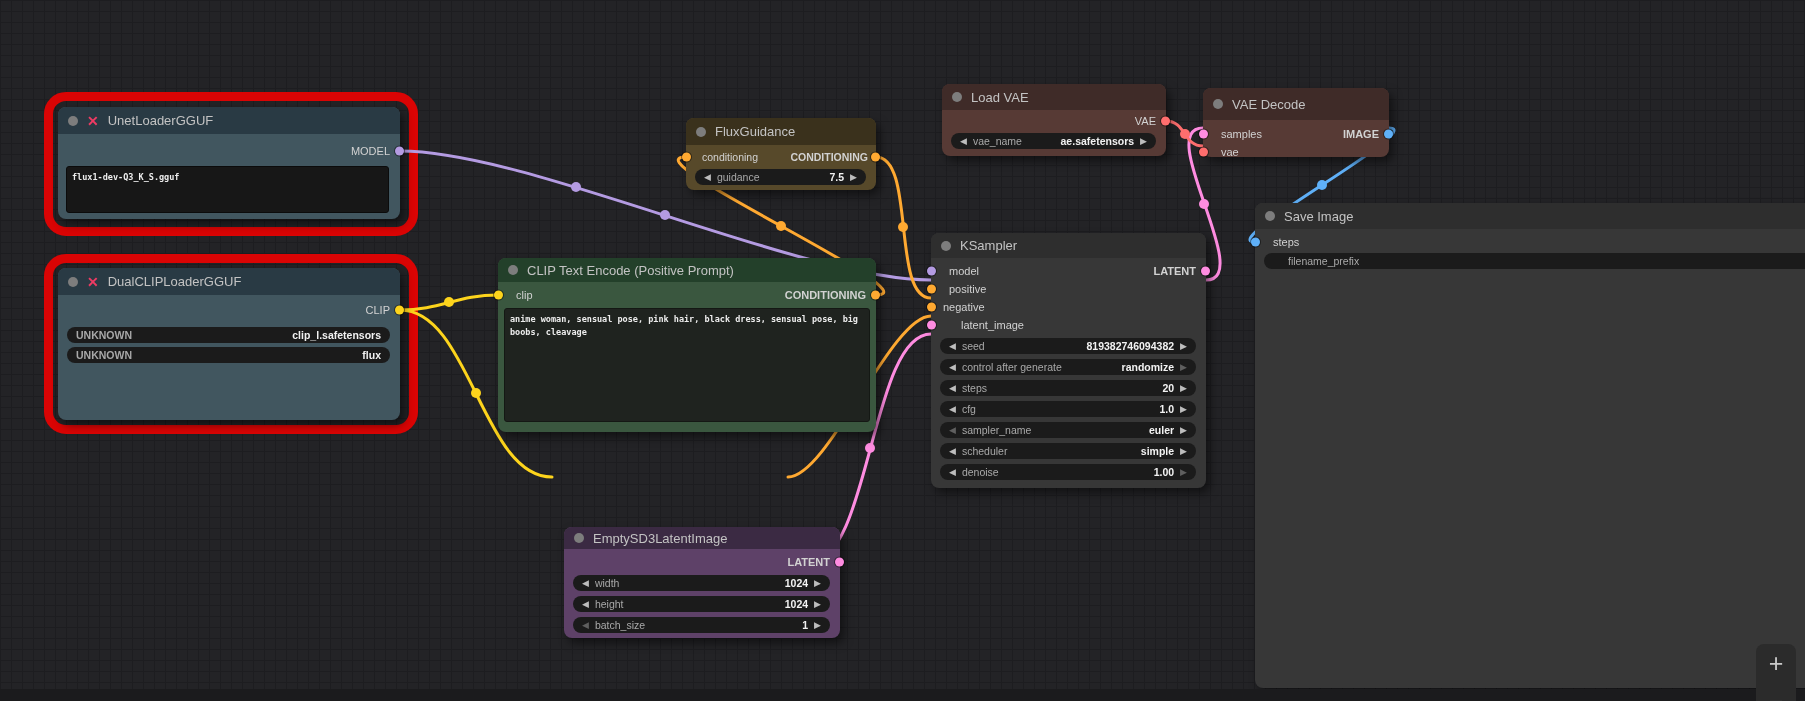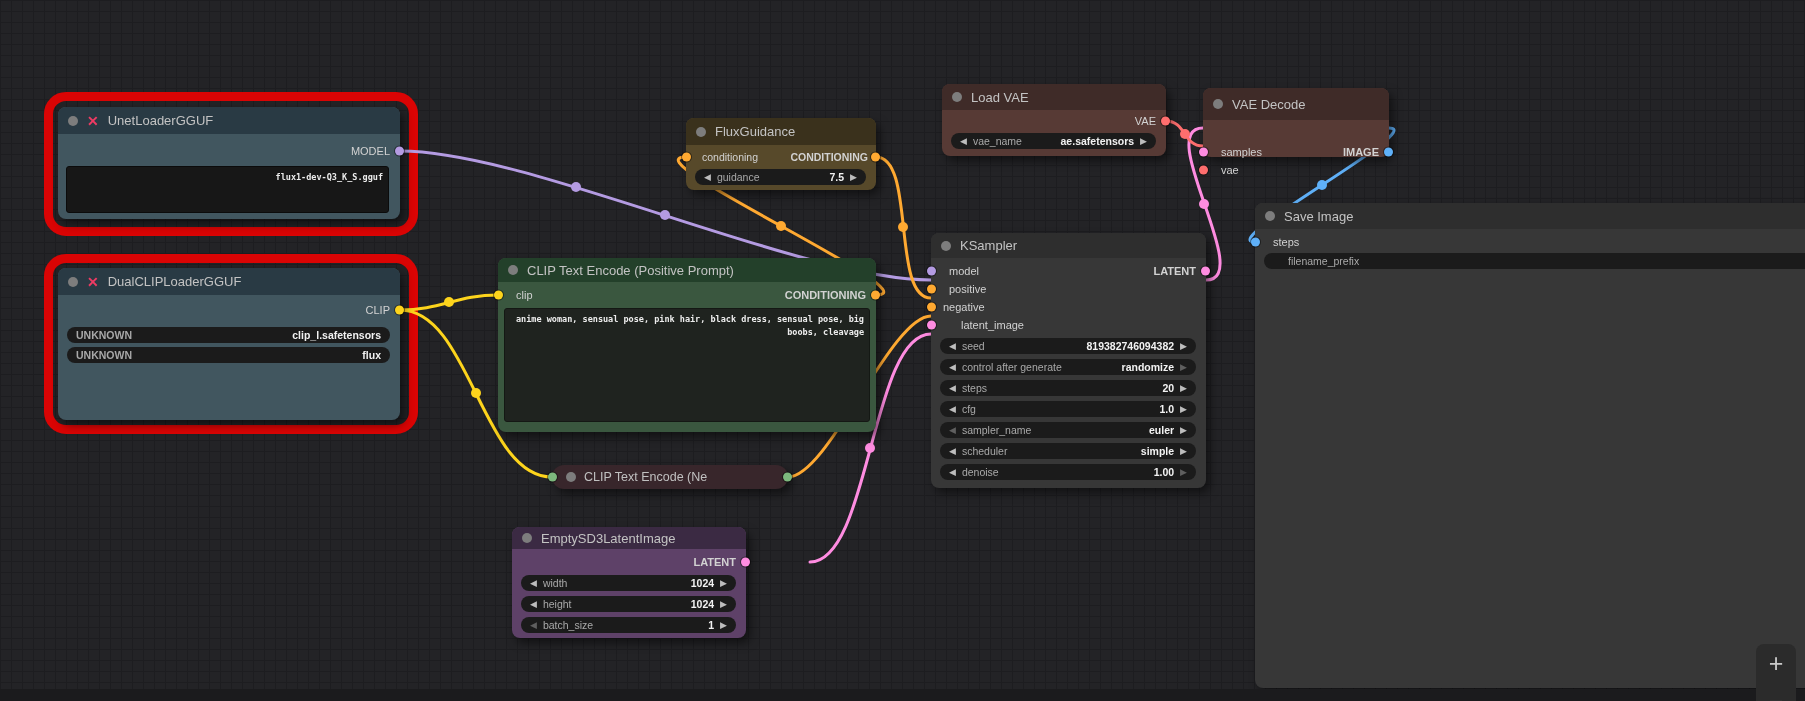--- a/index.html
+++ b/index.html
@@ -9,21 +9,21 @@
     background-image:
       linear-gradient(#1d1d20 1px, transparent 1px),
       linear-gradient(90deg,#1d1d20 1px, transparent 1px),
       linear-gradient(#18181b 1px, transparent 1px),
       linear-gradient(90deg,#18181b 1px, transparent 1px);
     background-size:11px 11px,11px 11px,110px 110px,110px 110px;
     font-family:"Liberation Sans", sans-serif;
   }
   .sel-outline{position:absolute;border:9px solid #da0404;border-radius:22px;z-index:1;box-sizing:border-box;}
   #links{position:absolute;left:0;top:0;z-index:2;pointer-events:none;}
-  .node{position:absolute;z-index:3;border-radius:8px;box-shadow:4px 5px 10px rgba(0,0,0,.5);box-sizing:border-box;text-align:right;}
+  .node{position:absolute;z-index:3;border-radius:8px;box-shadow:4px 5px 10px rgba(0,0,0,.5);box-sizing:border-box;}
   .hd{height:26px;border-radius:8px 8px 0 0;display:flex;align-items:center;padding:0 10px;color:#c3c3c3;font-size:13px;white-space:nowrap;overflow:hidden;}
   .cdot{width:10px;height:10px;border-radius:50%;background:#7d7d7d;flex:0 0 auto;}
   .xicon{color:#ee3b63;font-weight:bold;font-size:14px;margin-left:9px;flex:0 0 auto;}
   .ttl{margin-left:9px;}
   .row{position:relative;height:18px;display:flex;align-items:center;justify-content:space-between;padding:0 10px;font-size:11px;color:#d2d2d2;}
   .plabel{white-space:nowrap;}
   .pdot{position:absolute;width:9px;height:9px;border-radius:50%;top:50%;transform:translateY(-50%);box-shadow:0 0 0 1px rgba(0,0,0,.45);}
   .pdot.left{left:-4px;} .pdot.right{right:-4px;}
   .c-model{background:#b49be2}.c-clip{background:#fdd41c}.c-cond{background:#ffa931}
   .c-latent{background:#ff8ce1}.c-vae{background:#ff6e6e}.c-image{background:#5fb0f8}.c-green{background:#7db87d}
@@ -167,21 +167,21 @@
       <span class="wv">ae.safetensors</span>
       <span class="ar">▶</span>
     </div>
   </div>
 
   <div class="node n-maroon" style="left:1203px;top:88px;width:186px;height:69px">
     <div class="hd" style="height:32px">
       <span class="cdot"></span>
       <span class="ttl">VAE Decode</span>
     </div>
-    <div class="row" style="margin-top:23px">
+    <div class="row" style="margin-top:5px">
       <span class="pdot c-latent left"></span>
       <span class="plabel" style="margin-left:8px">samples</span>
       <span class="plabel" style="font-weight:600">IMAGE</span>
       <span class="pdot c-image right"></span>
     </div>
     <div class="row">
       <span class="pdot c-vae left"></span>
       <span class="plabel" style="margin-left:8px">vae</span>
     </div>
   </div>
@@ -246,28 +246,22 @@
       <span class="ar">▶</span>
     </div>
     <div class="pill">
       <span class="ar">◀</span>
       <span class="wl">denoise</span>
       <span class="wv">1.00</span>
       <span class="ar" style="color:#5f5f5f">▶</span>
     </div>
   </div>
 
-  <div class="node collapsed" style="left:552px;top:465px;width:236px;height:24px">
-    <span class="pdot c-green left"></span>
-    <span class="cdot" style="margin-left:4px"></span>
-    <span class="ttl">CLIP Text Encode (Ne</span>
-    <span class="pdot c-green right"></span>
-  </div>
-
-  <div class="node n-purple" style="left:512px;top:527px;width:234px;height:111px">
+
+  <div class="node n-purple" style="left:564px;top:527px;width:276px;height:111px">
     <div class="hd" style="height:22px">
       <span class="cdot"></span>
       <span class="ttl">EmptySD3LatentImage</span>
     </div>
     <div class="row" style="margin-top:4px;justify-content:flex-end">
       <span class="plabel" style="font-weight:600">LATENT</span>
       <span class="pdot c-latent right"></span>
     </div>
     <div class="pill" style="margin-top:4px">
       <span class="ar">◀</span>

